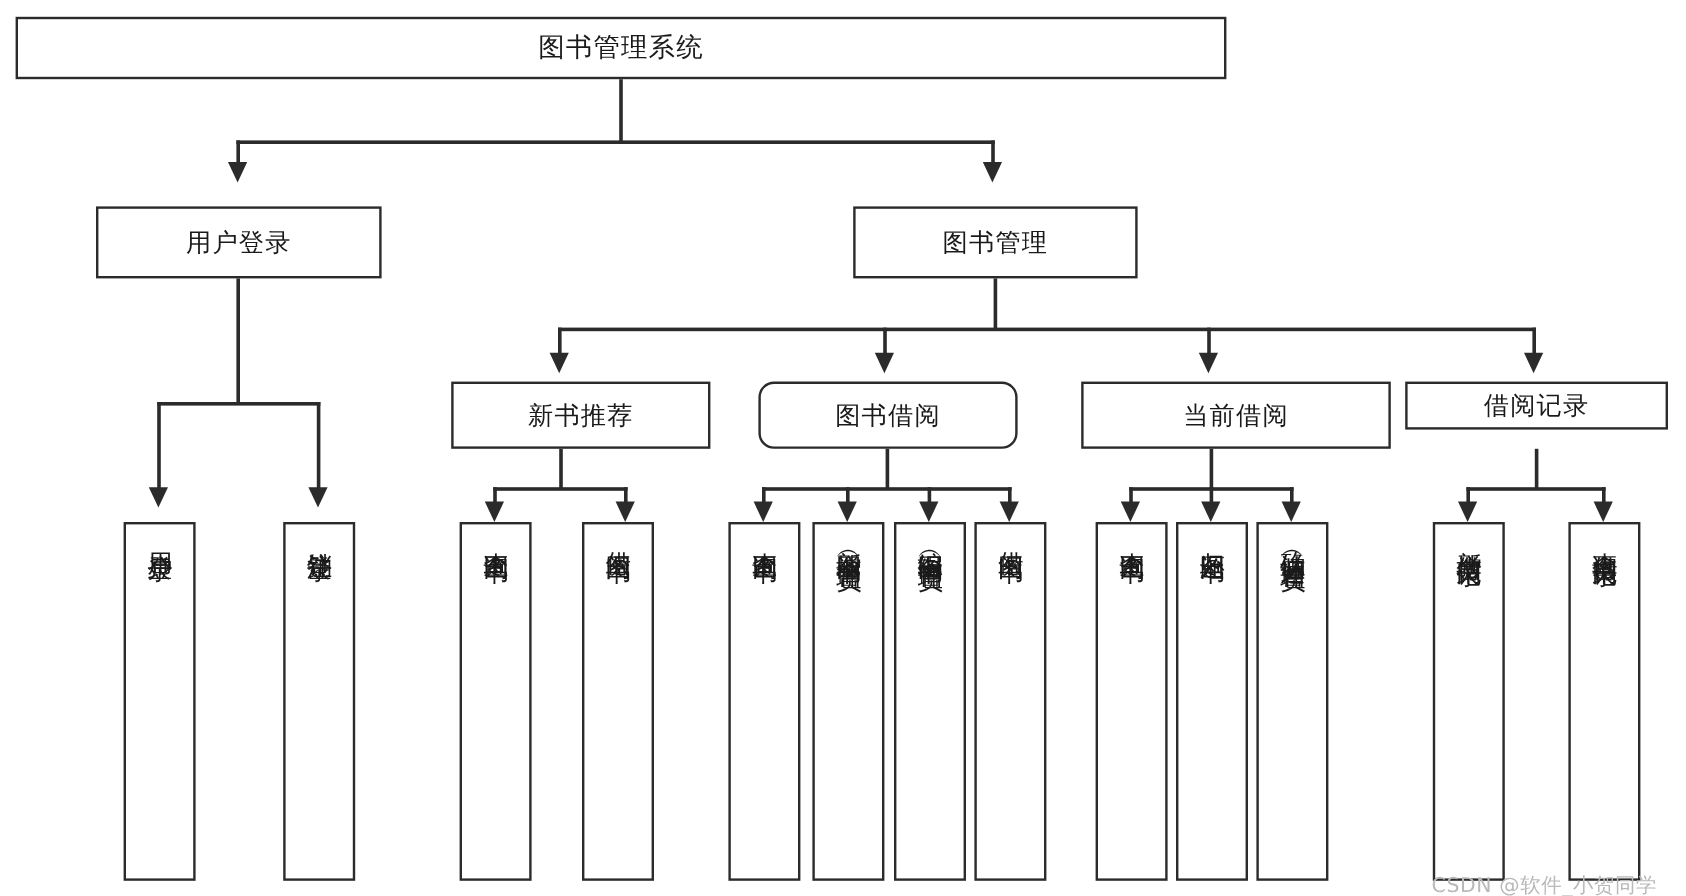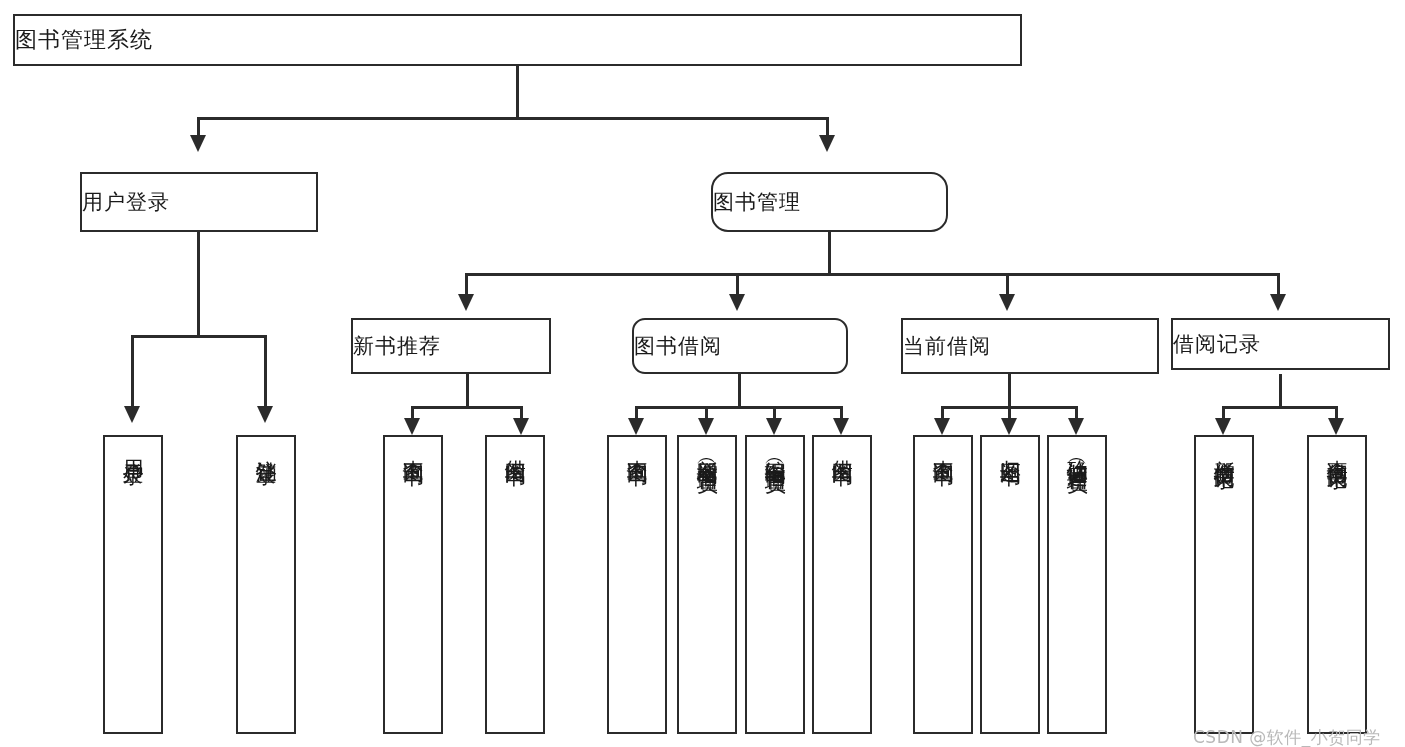--- a/index.html
+++ b/index.html
@@ -16,21 +16,21 @@
   }
 
   
   .node{
     position:absolute;
     box-sizing:border-box;
     background:#ffffff;
     border:2px solid #2b2b2b;
     display:flex;
     align-items:center;
-    justify-content:flex-start;
+    justify-content:center;
     color:#1a1a1a;
   }
   .node.h{                       
     font-size:21px;
     letter-spacing:1px;
   }
   .node.root{ font-size:22px; }
   .node.v{                       
     padding:6px 0;
     align-items:flex-start;
@@ -85,21 +85,21 @@
 
   <div class="ln h" style="left:197px;top:117px;width:632px;height:3px;"></div>
   <div class="ln v" style="left:197px;top:117px;width:3px;height:20px;"></div>
   <div class="ln v" style="left:826px;top:117px;width:3px;height:20px;"></div>
   <div class="arrow" style="left:190px;top:135px;"></div>
   <div class="arrow" style="left:819px;top:135px;"></div>
 
   <div class="node h" style="left:80px;top:172px;width:238px;height:60px;">
     <span>用户登录</span>
   </div>
-  <div class="node h" style="left:711px;top:172px;width:237px;height:60px;border-radius:17px;">
+  <div class="node h" style="left:711px;top:172px;width:237px;height:60px;">
     <span>图书管理</span>
   </div>
 
   <div class="ln v" style="left:197px;top:232px;width:3px;height:104px;"></div>
   <div class="ln h" style="left:131px;top:335px;width:136px;height:3px;"></div>
   <div class="ln v" style="left:131px;top:335px;width:3px;height:73px;"></div>
   <div class="ln v" style="left:264px;top:335px;width:3px;height:73px;"></div>
   <div class="arrow" style="left:124px;top:406px;"></div>
   <div class="arrow" style="left:257px;top:406px;"></div>
 
@@ -107,30 +107,30 @@
   <div class="ln h" style="left:465px;top:273px;width:815px;height:3px;"></div>
   <div class="ln v" style="left:465px;top:273px;width:3px;height:23px;"></div>
   <div class="ln v" style="left:736px;top:273px;width:3px;height:23px;"></div>
   <div class="ln v" style="left:1006px;top:273px;width:3px;height:23px;"></div>
   <div class="ln v" style="left:1277px;top:273px;width:3px;height:23px;"></div>
   <div class="arrow" style="left:458px;top:294px;"></div>
   <div class="arrow" style="left:729px;top:294px;"></div>
   <div class="arrow" style="left:999px;top:294px;"></div>
   <div class="arrow" style="left:1270px;top:294px;"></div>
 
-  <div class="node h" style="left:351px;top:318px;width:200px;height:56px;">
+  <div class="node h" style="left:376px;top:318px;width:216px;height:56px;">
     <span>新书推荐</span>
   </div>
   <div class="node h" style="left:632px;top:318px;width:216px;height:56px;border-radius:13px;">
     <span>图书借阅</span>
   </div>
   <div class="node h" style="left:901px;top:318px;width:258px;height:56px;">
     <span>当前借阅</span>
   </div>
-  <div class="node h" style="left:1171px;top:318px;width:219px;height:52px;">
+  <div class="node h" style="left:1171px;top:318px;width:219px;height:40px;">
     <span>借阅记录</span>
   </div>
 
   <div class="ln v" style="left:466px;top:374px;width:3px;height:34px;"></div>
   <div class="ln h" style="left:411px;top:406px;width:112px;height:3px;"></div>
   <div class="ln v" style="left:411px;top:406px;width:3px;height:14px;"></div>
   <div class="ln v" style="left:520px;top:406px;width:3px;height:14px;"></div>
   <div class="arrow" style="left:404px;top:418px;"></div>
   <div class="arrow" style="left:513px;top:418px;"></div>
 

